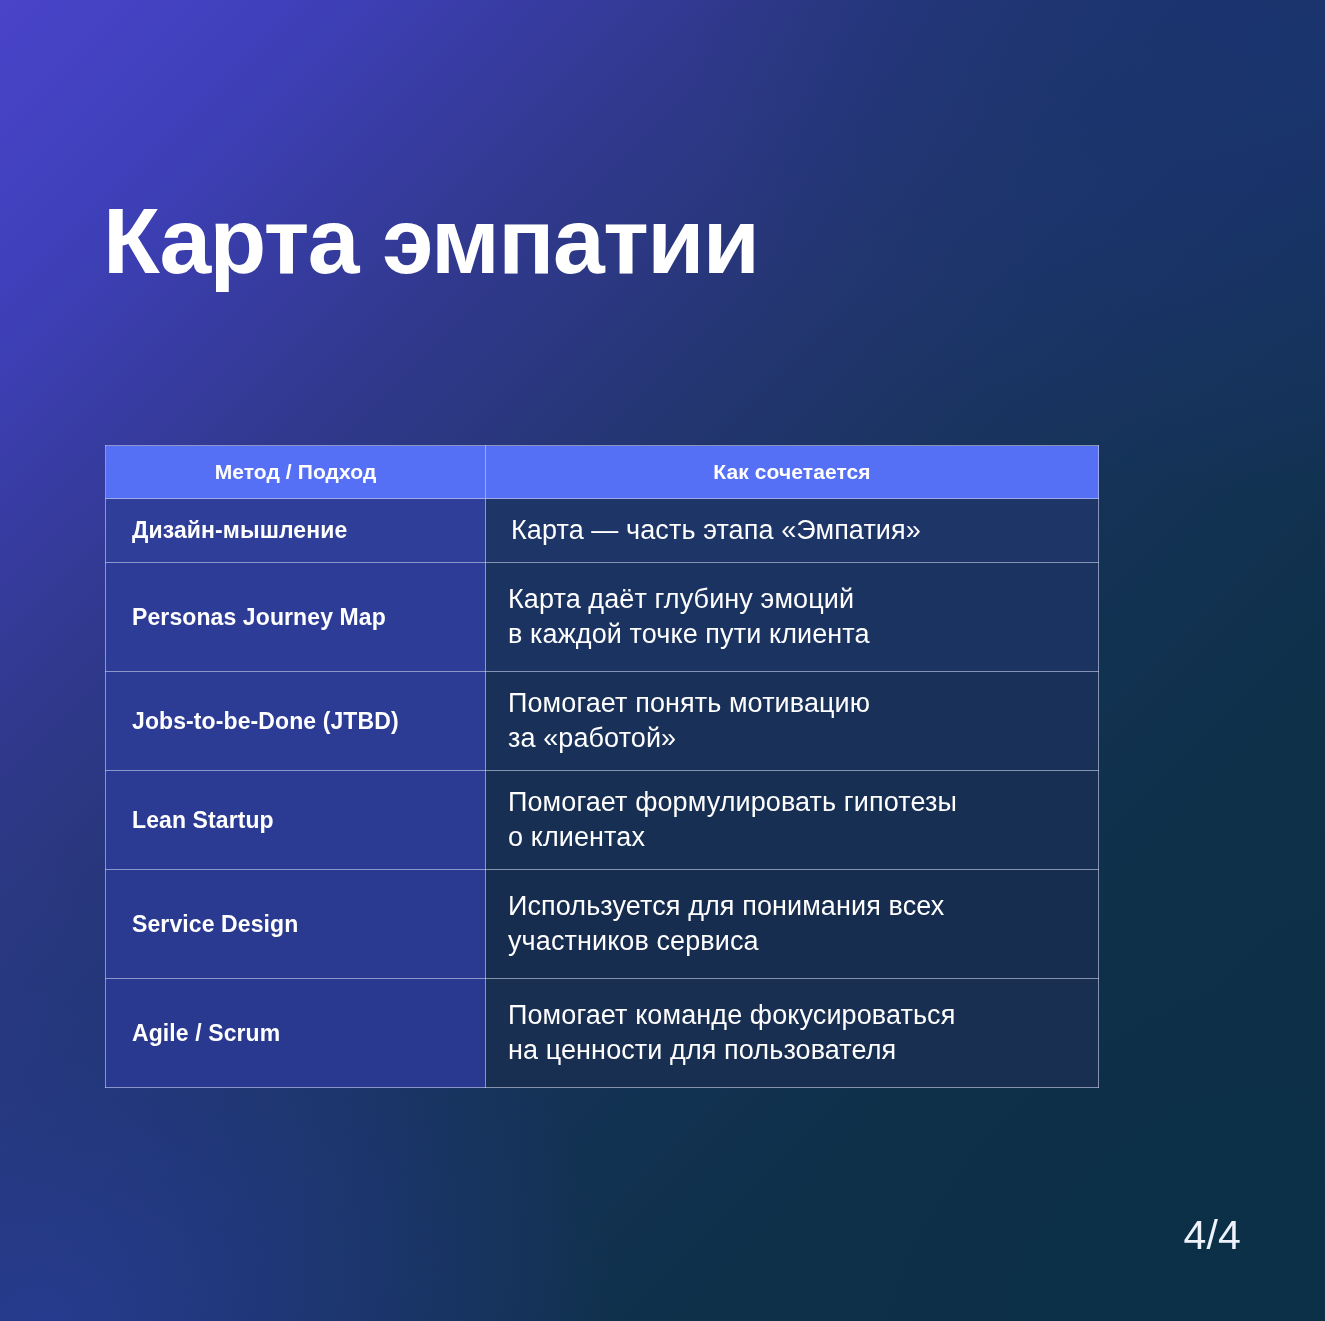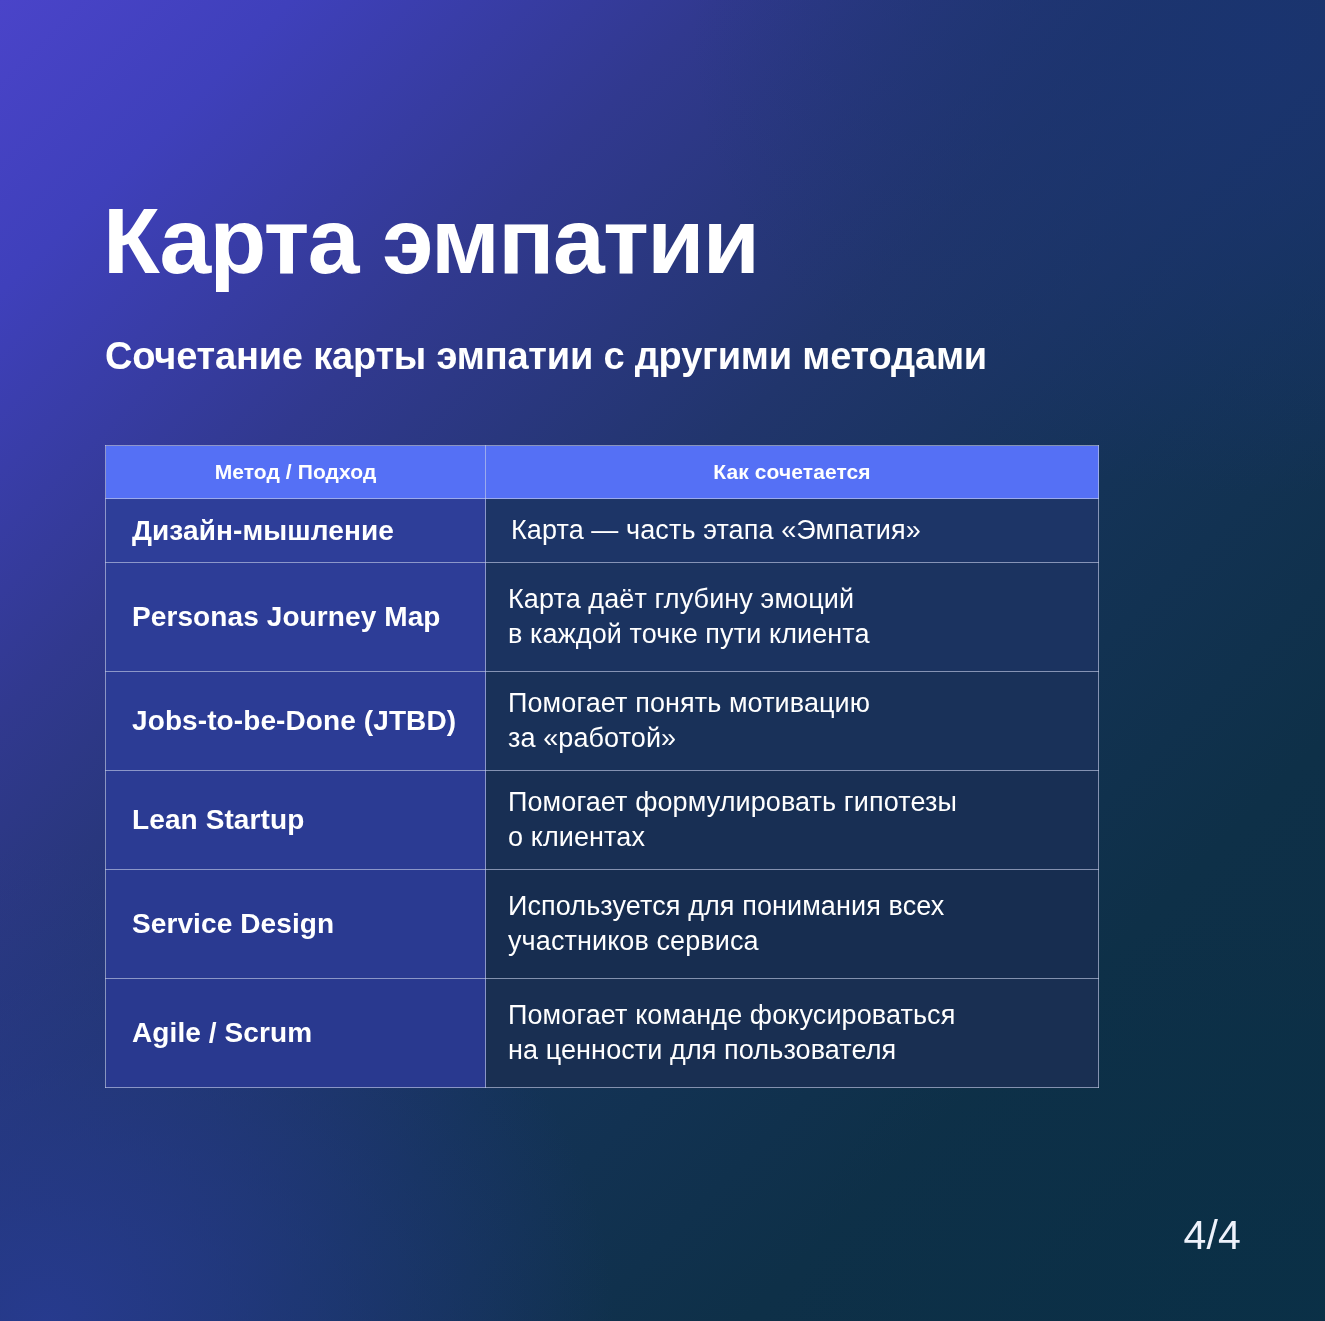--- a/index.html
+++ b/index.html
@@ -112,21 +112,21 @@
     font-size: 21px;
     font-weight: 700;
     letter-spacing: 0.1px;
     text-align: center;
     padding: 0 14px;
   }
 
   .table tbody td.col-method {
     background: #2c3d96;
     color: #ffffff;
-    font-size: 28px;
+    font-size: 23px;
     font-weight: 700;
     padding: 14px 26px;
     letter-spacing: 0.1px;
   }
 
   .table tbody td.col-how {
     background: #1c3566;
     color: #ffffff;
     font-size: 27px;
     font-weight: 400;
@@ -182,21 +182,20 @@
 <div class="slide">
 
   <div class="tint-tr"></div>
   <div class="tint-bl"></div>
   <div class="tint-br"></div>
 
   <div class="content">
 
     <h1 class="title">Карта эмпатии</h1>
 
-    <h2 class="subtitle">Сочетание карты эмпатии с другими методами</h2>
 
     <table class="table">
       <colgroup>
         <col class="c1">
         <col class="c2">
       </colgroup>
       <thead>
         <tr>
           <th>Метод / Подход</th>
           <th>Как сочетается</th>

